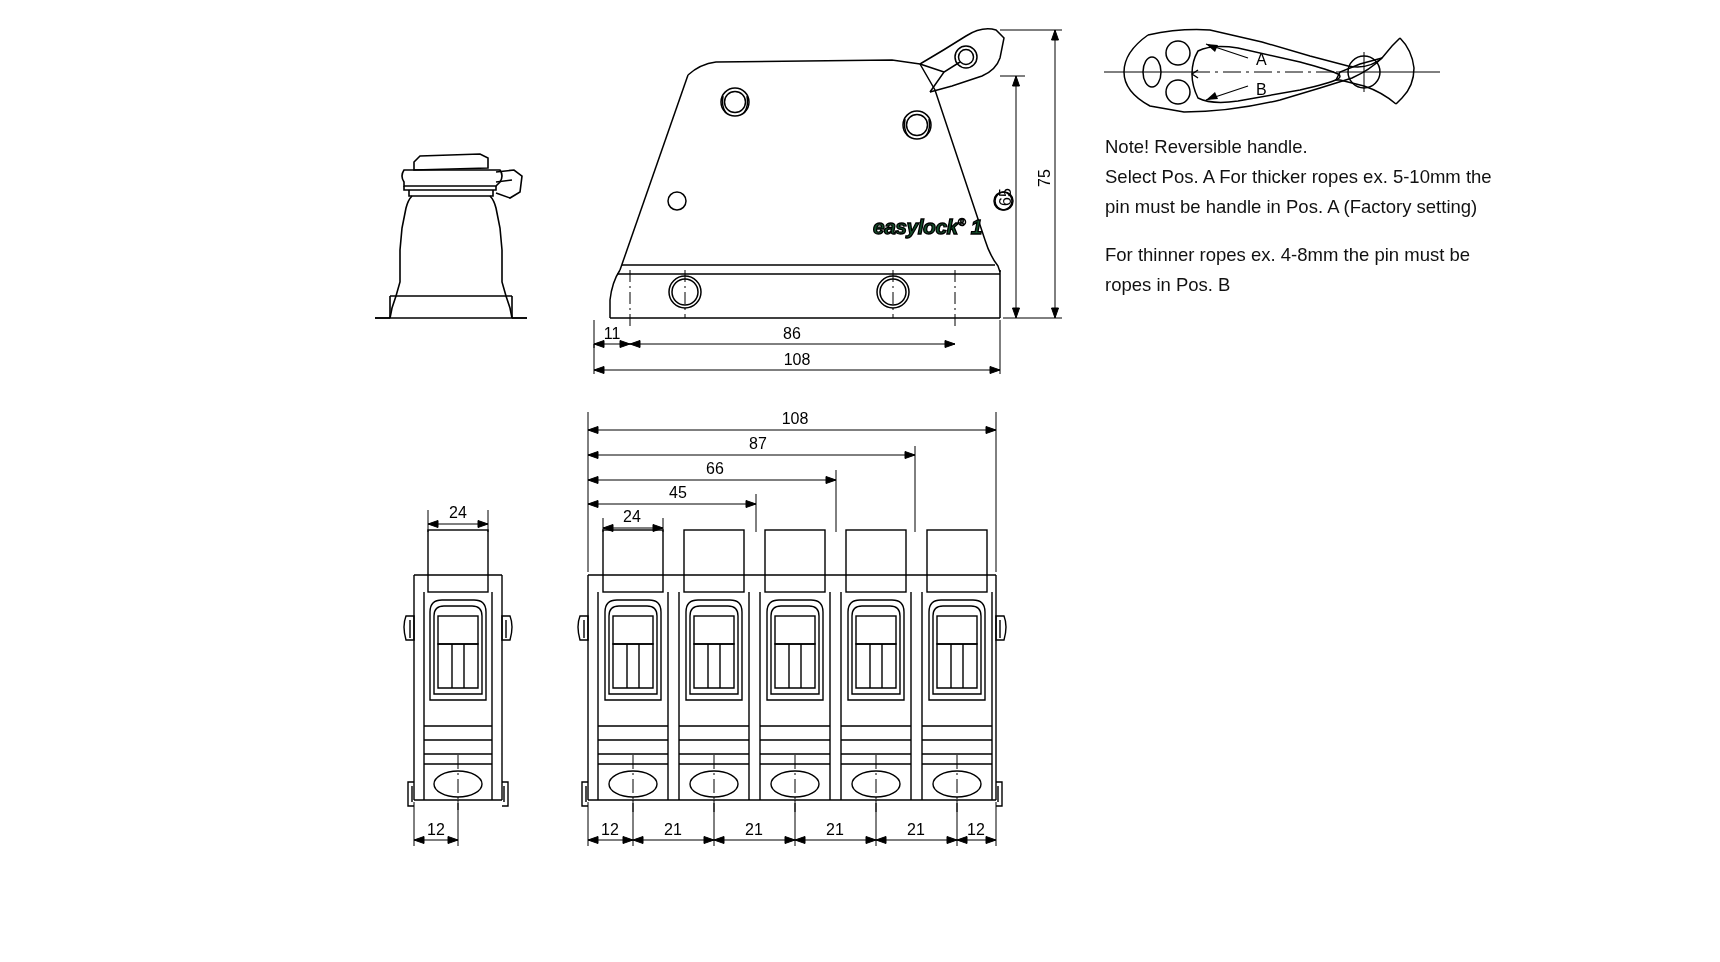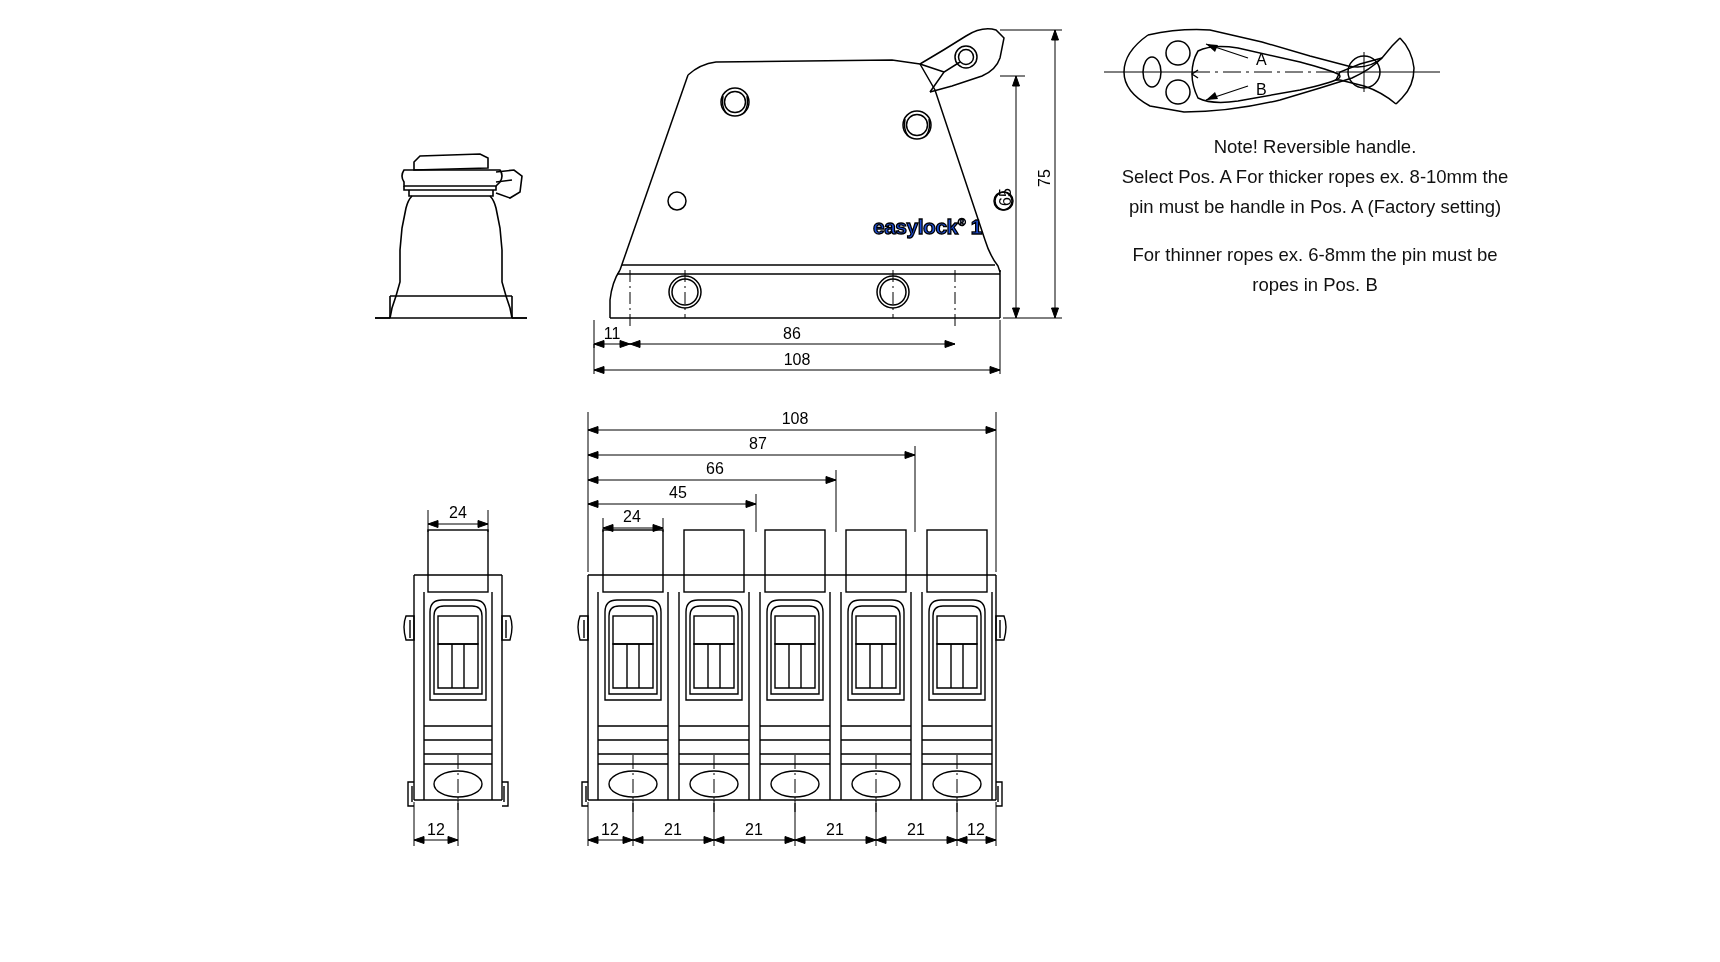--- a/index.html
+++ b/index.html
@@ -1,27 +1,27 @@
 <!DOCTYPE html>
 <html><head>
 <meta charset="utf-8">
 <style>
   html,body{margin:0;padding:0;background:#ffffff;}
   body{width:1720px;height:962px;position:relative;overflow:hidden;
        font-family:"Liberation Sans",sans-serif;color:#000;}
   #sheet{position:absolute;left:0;top:0;width:1720px;height:962px;}
   svg{position:absolute;left:0;top:0;}
-  .note-block{position:absolute;left:1105px;top:132px;width:420px;text-align:center;}
+  .note-block{position:absolute;left:1105px;top:132px;width:420px;}
   .note-line{font-family:"Liberation Sans",sans-serif;font-size:18.5px;
              line-height:30px;color:#111;white-space:nowrap;}
   .note-gap{height:18px;}
   .dimtxt{font-family:"Liberation Sans",sans-serif;font-size:16px;fill:#000;}
   .logo{position:absolute;font-family:"Liberation Sans",sans-serif;
-        font-weight:bold;font-size:21px;
-        color:#1d4ed8;-webkit-text-stroke:1.3px #000;letter-spacing:-0.5px;}
+        font-weight:bold;font-style:italic;font-size:21px;
+        color:#14532d;-webkit-text-stroke:1.3px #000;letter-spacing:-0.5px;}
   .logo sup{font-size:11px;-webkit-text-stroke:0.8px #000;}
 </style>
 </head>
 <body>
 
 <div id="sheet">
 
 <svg width="1720" height="962" viewBox="0 0 1720 962">
 
   <g stroke="#000" fill="none" stroke-width="1.6">
@@ -373,20 +373,20 @@
 
 </svg>
 
 <div class="logo" style="left:873px;top:215px;">
   <span>easylock</span><sup>®</sup>
   <span>1</span>
 </div>
 
 <div class="note-block">
   <div class="note-line">Note! Reversible handle.</div>
-  <div class="note-line">Select Pos. A For thicker ropes ex. 8-10mm the</div>
+  <div class="note-line">Select Pos. A For thicker ropes ex. 5-10mm the</div>
   <div class="note-line">pin must be handle in Pos. A (Factory setting)</div>
   <div class="note-gap"></div>
-  <div class="note-line">For thinner ropes ex. 6-8mm the pin must be</div>
+  <div class="note-line">For thinner ropes ex. 4-8mm the pin must be</div>
   <div class="note-line">ropes in Pos. B</div>
 </div>
 
 </div>
 
 </body></html>

